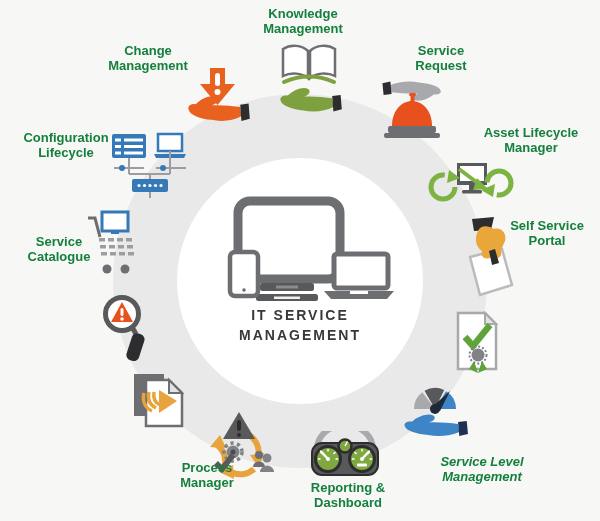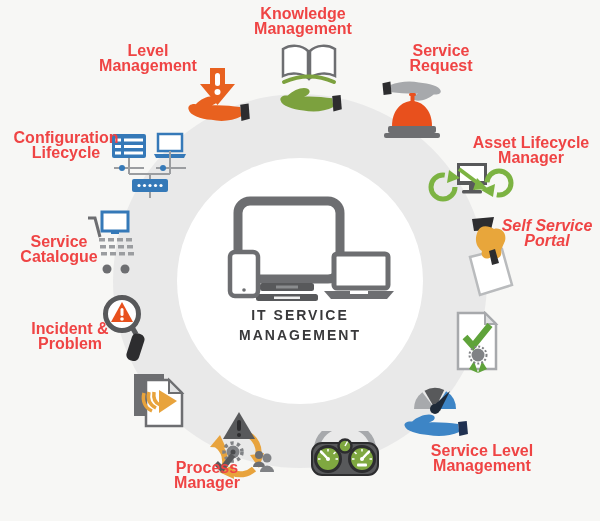--- a/index.html
+++ b/index.html
@@ -4,21 +4,21 @@
 <style>
   html,body{margin:0;padding:0;background:#f7f7f5;}
   .stage{position:relative;width:600px;height:521px;background:#f7f7f5;overflow:hidden;
          font-family:"Liberation Sans",sans-serif;}
   .ring{position:absolute;left:113px;top:94px;width:374px;height:374px;border-radius:50%;
         background:#e9e9e9;}
   .inner-circle{position:absolute;left:177px;top:158px;width:246px;height:246px;border-radius:50%;
         background:#ffffff;}
   .icon{position:absolute;}
   .icon svg{display:block;width:100%;height:100%;}
-  .label{position:absolute;font-weight:bold;font-size:16px;line-height:15px;color:#ef4444;
+  .label{position:absolute;font-weight:bold;font-size:13px;line-height:15px;color:#15803d;
          text-align:center;white-space:pre-line;}
   .center-label{position:absolute;font-weight:bold;font-size:14px;line-height:20px;
          letter-spacing:2px;color:#39393b;text-align:center;white-space:pre-line;}
 
   
   .i-knowledge{left:275px;top:44px;width:68px;height:74px;}
   .i-event{left:184px;top:66px;width:66px;height:62px;}
   .i-request{left:378px;top:70px;width:68px;height:72px;}
   .i-config{left:110px;top:132px;width:80px;height:70px;}
   .i-asset{left:425px;top:157px;width:92px;height:54px;}
@@ -30,27 +30,27 @@
   .i-level{left:401px;top:381px;width:68px;height:62px;}
   .i-process{left:202px;top:411px;width:74px;height:68px;}
   .i-reporting{left:311px;top:431px;width:68px;height:46px;}
   .i-centerdev{left:226px;top:196px;width:168px;height:106px;}
 
   
   .l-knowledge{left:248px;top:6px;width:110px;}
   .l-event{left:93px;top:43px;width:110px;}
   .l-request{left:396px;top:43px;width:90px;}
   .l-config{left:11px;top:130px;width:110px;}
-  .l-asset{left:466px;top:135px;width:130px;}
+  .l-asset{left:466px;top:125px;width:130px;}
   .l-catalogue{left:14px;top:234px;width:90px;}
-  .l-selfservice{left:497px;top:218px;width:100px;font-style:italic;}
+  .l-selfservice{left:497px;top:218px;width:100px;}
   .l-incident{left:25px;top:321px;width:90px;}
   .l-policy{left:485px;top:331px;width:110px;}
   .l-change{left:63px;top:425px;width:90px;}
-  .l-level{left:427px;top:443px;width:110px;}
+  .l-level{left:427px;top:454px;width:110px;font-style:italic;}
   .l-process{left:167px;top:460px;width:80px;}
   .l-reporting{left:298px;top:480px;width:100px;}
   .l-center{left:200px;top:305px;width:200px;}
 </style>
 </head>
 <body>
 
 <div class="stage">
 
   <div class="ring"></div>
@@ -74,21 +74,21 @@
     <svg viewBox="0 0 66 62">
       <polygon points="26,2 41,2 41,18 51,18 33.5,39 16,18 26,18" fill="#e8611f"></polygon>
       <rect x="31" y="7" width="5" height="13" rx="2.5" fill="#fff"></rect>
       <circle cx="33.5" cy="26" r="3" fill="#fff"></circle>
       <g transform="translate(1,26) scale(0.6,0.58)">
         <path d="M6,30 C4,24 10,20 18,21 C28,10 44,4 52,9 C57,13 54,20 45,23 C60,22 78,24 92,26 L94,42 C80,50 60,52 44,48 C26,46 8,40 6,30 Z" fill="#e8611f"></path>
         <polygon points="92,22 106,20 108,46 94,50" fill="#2d2d2f"></polygon>
       </g>
     </svg>
   </div>
-  <div class="label l-event">Level
+  <div class="label l-event">Change
 Management</div>
 
   <div class="icon i-request">
     <svg viewBox="0 0 68 72">
       <g transform="translate(66,34) scale(-0.57,-0.45)">
         <path d="M6,30 C4,24 10,20 18,21 C28,10 44,4 52,9 C57,13 54,20 45,23 C60,22 78,24 92,26 L94,42 C80,50 60,52 44,48 C26,46 8,40 6,30 Z" fill="#a7a9ac"></path>
         <polygon points="92,22 106,20 108,46 94,50" fill="#2d2d2f"></polygon>
       </g>
       <rect x="31" y="23" width="7" height="3" rx="1.5" fill="#e8501d"></rect>
       <rect x="32.5" y="26" width="4" height="6" fill="#e8501d"></rect>
@@ -188,22 +188,20 @@
   <div class="icon i-incident">
     <svg viewBox="0 0 44 72">
       <circle cx="21" cy="21" r="16.5" fill="#fff" stroke="#58595b" stroke-width="5"></circle>
       <polygon points="21,9 32,29 10,29" fill="#e8501d"></polygon>
       <rect x="19.5" y="15" width="3" height="8" rx="1.5" fill="#fff"></rect>
       <circle cx="21" cy="26" r="1.8" fill="#fff"></circle>
       <path d="M31,34 L35,41" stroke="#58595b" stroke-width="5"></path>
       <rect x="28" y="40" width="13" height="28" rx="5.5" fill="#2d2d2f" transform="rotate(18 34 54)"></rect>
     </svg>
   </div>
-  <div class="label l-incident">Incident &amp;
-Problem</div>
 
   <div class="icon i-policy">
     <svg viewBox="0 0 46 64">
       <path d="M4,2 H31 L42,13 V58 H4 Z" fill="#fff" stroke="#a7a9ac" stroke-width="2.5"></path>
       <polygon points="31,2 31,13 42,13" fill="#e2e3e4" stroke="#a7a9ac" stroke-width="2"></polygon>
       <path d="M11,26 L19,35 L36,14" stroke="#5fa33a" stroke-width="6.5" fill="none"></path>
       <polygon points="20,50 24,62 15,58" fill="#5fa33a"></polygon>
       <polygon points="28,50 33,58 24,62" fill="#5fa33a"></polygon>
       <circle cx="24" cy="44" r="8.5" fill="none" stroke="#808285" stroke-width="2" stroke-dasharray="2 2"></circle>
       <circle cx="24" cy="44" r="6.5" fill="#808285"></circle>
@@ -284,20 +282,22 @@
       <circle cx="17" cy="28" r="2" fill="#fff"></circle>
       <circle cx="51" cy="28" r="12.5" fill="#7fa840" stroke="#2d2d2f" stroke-width="3"></circle>
       <g stroke="#fff" stroke-width="1.5">
         <path d="M51,18 L51,20.5 M43.5,21 L45.5,23 M58.5,21 L56.5,23 M41,28 L43.5,28 M61,28 L58.5,28"></path>
       </g>
       <path d="M51,28 L58,20.5" stroke="#fff" stroke-width="2.5" stroke-linecap="round"></path>
       <circle cx="51" cy="28" r="2" fill="#fff"></circle>
       <rect x="46" y="32.5" width="10" height="3" rx="1" fill="#fff"></rect>
     </svg>
   </div>
+  <div class="label l-reporting">Reporting &amp;
+Dashboard</div>
 
   <div class="icon i-centerdev">
     <svg viewBox="0 0 168 106">
       <rect x="12" y="5" width="102" height="78" rx="12" fill="none" stroke="#6d6e71" stroke-width="9"></rect>
       <rect x="34" y="87" width="54" height="8" rx="2.5" fill="#58595b"></rect>
       <rect x="50" y="89.5" width="22" height="3" fill="#8a8c8e"></rect>
       <rect x="30" y="98" width="62" height="7" rx="2.5" fill="#58595b"></rect>
       <rect x="48" y="100.5" width="26" height="2.5" fill="#f0f0f0"></rect>
       <rect x="4" y="56" width="28" height="44" rx="5" fill="#fff" stroke="#6d6e71" stroke-width="4.5"></rect>
       <circle cx="18" cy="94" r="1.8" fill="#6d6e71"></circle>

